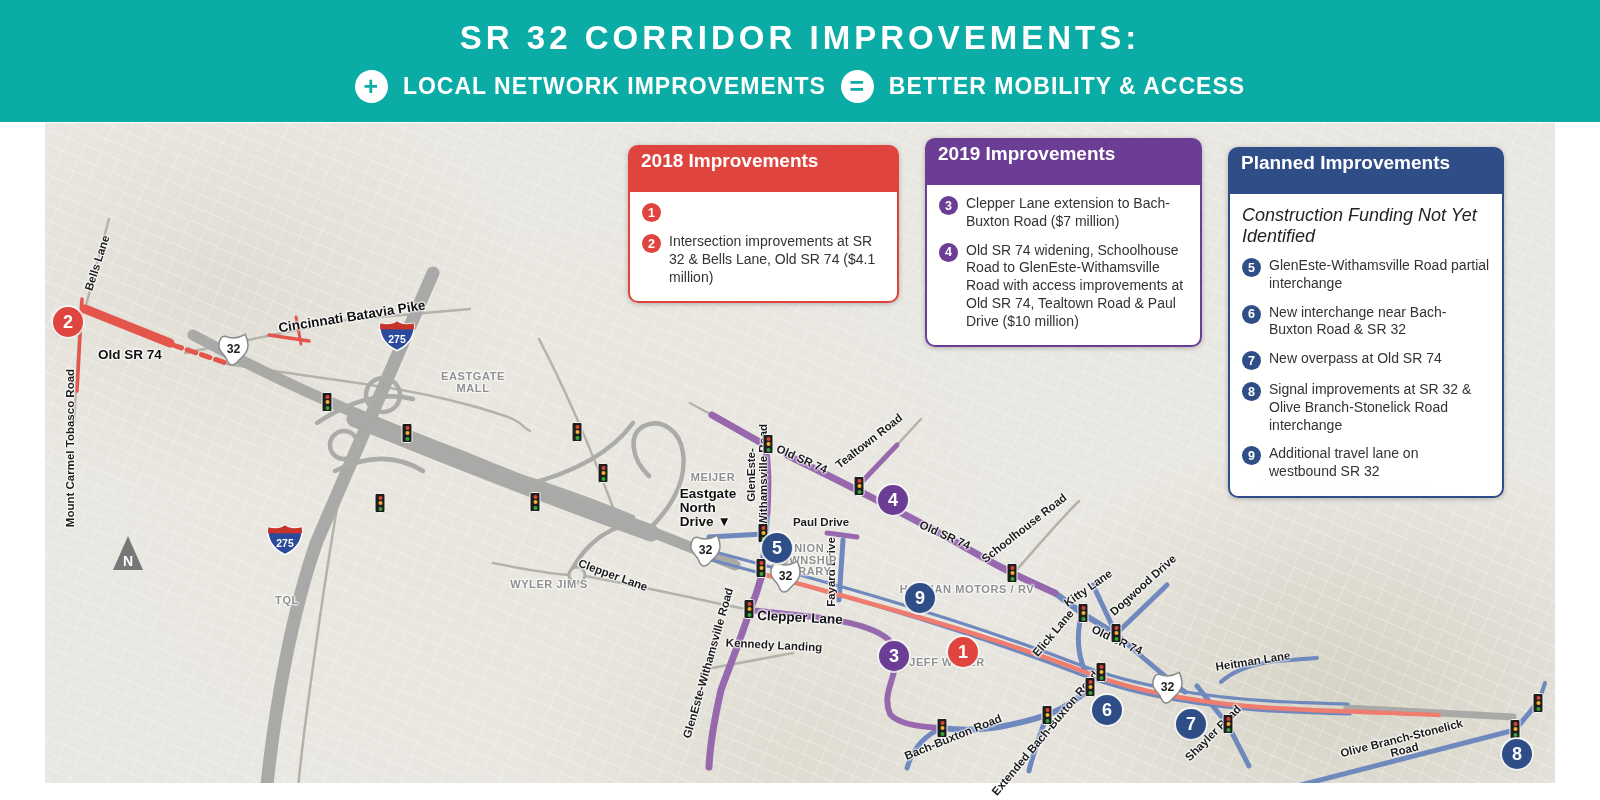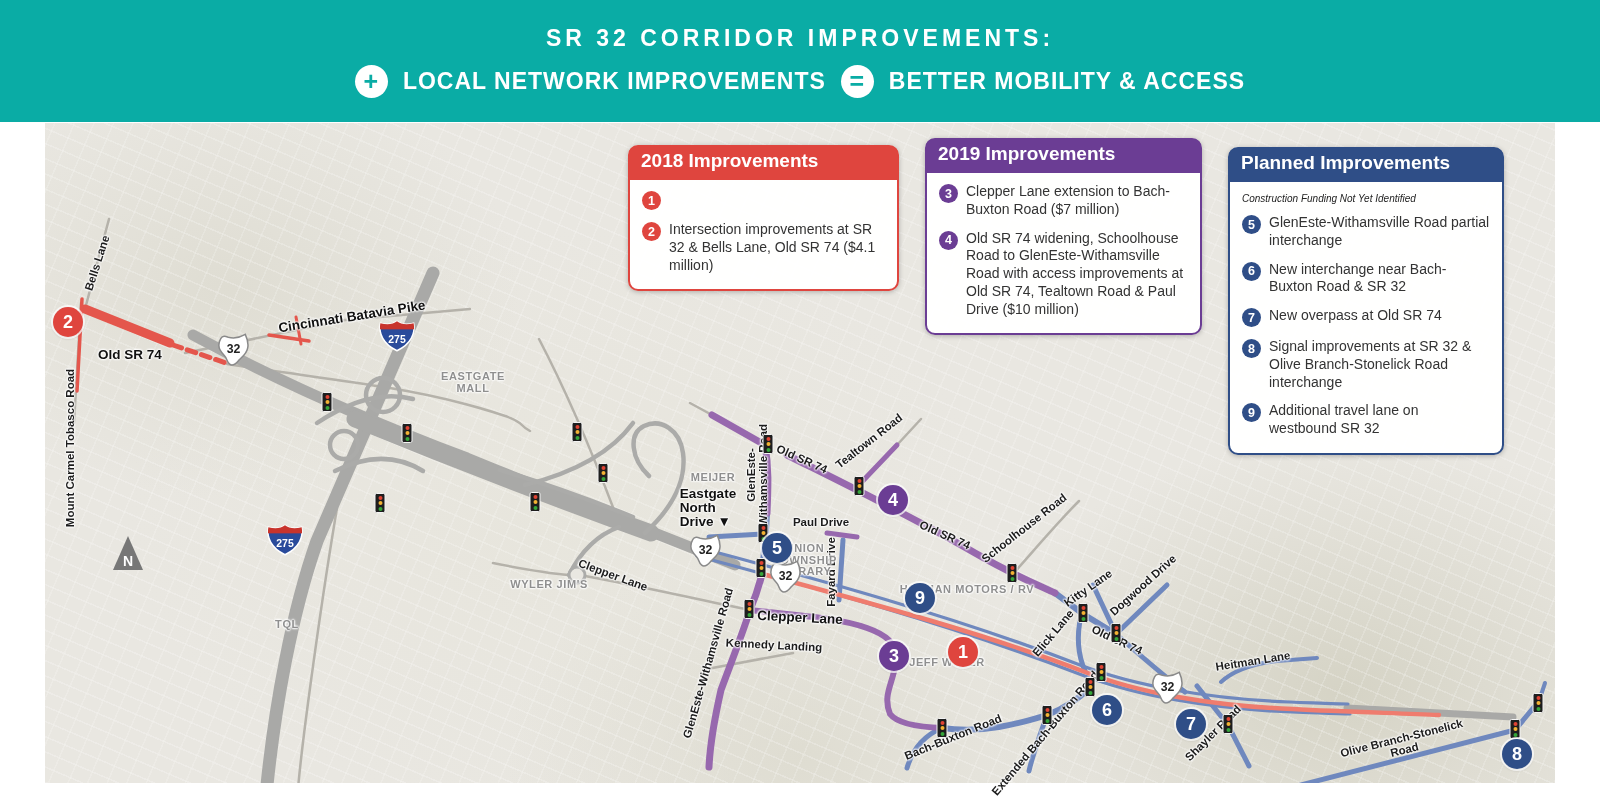--- a/index.html
+++ b/index.html
@@ -4,21 +4,21 @@
 <style>
   html,body{margin:0;padding:0;width:1600px;height:800px;background:#fff;overflow:hidden;
     font-family:"Liberation Sans",sans-serif;position:relative;}
   :root{
     --teal:#0aaca5; --red:#df453e; --purple:#6b3d94; --blue:#2f4e87;
     --roadPurple:#9768ae; --roadBlue:#6f88be; --roadRed:#ef7c6e;
   }
   
   .header{position:absolute;left:0;top:0;width:1600px;height:122px;background:var(--teal);
     color:#fff;display:flex;flex-direction:column;align-items:center;justify-content:center;gap:13px;}
-  .title{font-size:23px;font-weight:bold;letter-spacing:4px;}
+  .title{font-size:33px;font-weight:bold;letter-spacing:4px;}
   .equation{display:flex;align-items:center;gap:15px;font-size:23px;font-weight:bold;letter-spacing:1px;}
   .op-circle{width:33px;height:33px;border-radius:50%;background:#fff;color:var(--teal);
     display:flex;align-items:center;justify-content:center;font-size:25px;font-weight:bold;line-height:1;}
   
   .map{position:absolute;left:45px;top:123px;width:1510px;height:660px;
     background:
       radial-gradient(420px 300px at 12% 25%, rgba(221,219,208,.85), transparent 70%),
       radial-gradient(520px 360px at 86% 86%, rgba(211,209,194,.9), transparent 70%),
       radial-gradient(420px 300px at 50% 96%, rgba(219,217,204,.75), transparent 70%),
       radial-gradient(620px 420px at 34% 60%, rgba(231,229,220,.9), transparent 70%),
@@ -44,23 +44,23 @@
   .tl{position:absolute;width:9px;height:18px;transform:translate(-50%,-50%);background:#1e1e1e;
     border:1px solid #f4f4f4;border-radius:2px;display:flex;flex-direction:column;align-items:center;
     justify-content:space-evenly;z-index:5;}
   .tl i{width:4px;height:4px;border-radius:50%;display:block;}
   .tl i.r{background:#e04434}.tl i.y{background:#f2b233}.tl i.g{background:#35a63a}
   .shield{position:absolute;transform:translate(-50%,-50%);z-index:4;}
   
   .ibox{position:absolute;border-radius:10px;border:2px solid;background:rgba(255,255,255,.97);
     box-shadow:0 1px 5px rgba(0,0,0,.25);z-index:10;}
   .ibox .hd{margin:-1px -1px 0;border-radius:8px 8px 0 0;color:#fff;font-weight:bold;font-size:19px;
-    padding:4px 12px 8px;}
+    padding:4px 12px 20px;}
   .ibox .bd{padding:10px 12px 4px;}
-  .fund{font-style:italic;font-size:10px;color:#222;margin:1px 0 10px;}
+  .fund{font-style:italic;font-size:18px;color:#222;margin:1px 0 10px;}
   .item{display:flex;gap:8px;margin-bottom:11px;}
   .badge{width:19px;height:19px;border-radius:50%;color:#fff;font-size:12.5px;font-weight:bold;
     display:flex;align-items:center;justify-content:center;flex:0 0 19px;margin-top:1px;}
   .itxt{font-size:14px;line-height:1.27;color:#333;}
 </style>
 </head>
 <body>
 
 <div class="header">
   <div class="title">SR 32 CORRIDOR IMPROVEMENTS:</div>
@@ -171,21 +171,21 @@
       <div class="mlabel road" style="left: 712px; top: 352px; --r: -90deg;">GlenEste-
 Withamsville Road</div>
       <div class="mlabel road" style="left: 757px; top: 336px; --r: 24deg;">Old SR 74</div>
       <div class="mlabel road" style="left: 824px; top: 318px; --r: -38deg;">Tealtown Road</div>
       <div class="mlabel road" style="left: 776px; top: 399px; --r: 0deg;">Paul Drive</div>
       <div class="mlabel road" style="left: 786px; top: 449px; --r: -90deg;">Fayard Drive</div>
       <div class="mlabel poi" style="left: 760px; top: 437px; --r: 0deg;">UNION
 TOWNSHIP
 LIBRARY</div>
       <div class="mlabel poi" style="left: 504px; top: 462px; --r: 0deg;">WYLER JIM'S</div>
-      <div class="mlabel poi" style="left: 242px; top: 502px; --r: 0deg;">TQL</div>
+      <div class="mlabel poi" style="left: 242px; top: 478px; --r: 0deg;">TQL</div>
       <div class="mlabel road" style="left: 568px; top: 452px; --r: 20deg;">Clepper Lane</div>
       <div class="mlabel road-big" style="left: 755px; top: 495px; --r: 3deg;">Clepper Lane</div>
       <div class="mlabel road" style="left: 729px; top: 522px; --r: 3deg;">Kennedy Landing</div>
       <div class="mlabel road" style="left: 663px; top: 540px; --r: -74deg;">GlenEste-Withamsville Road</div>
       <div class="mlabel poi" style="left: 922px; top: 467px; --r: 0deg;">HOLMAN MOTORS / RV</div>
       <div class="mlabel poi" style="left: 902px; top: 540px; --r: 0deg;">JEFF WYLER</div>
       <div class="mlabel road" style="left: 979px; top: 405px; --r: -38deg;">Schoolhouse Road</div>
       <div class="mlabel road" style="left: 900px; top: 412px; --r: 24deg;">Old SR 74</div>
       <div class="mlabel road" style="left: 1008px; top: 510px; --r: -50deg;">Elick Lane</div>
       <div class="mlabel road" style="left: 1043px; top: 465px; --r: -35deg;">Kitty Lane</div>

